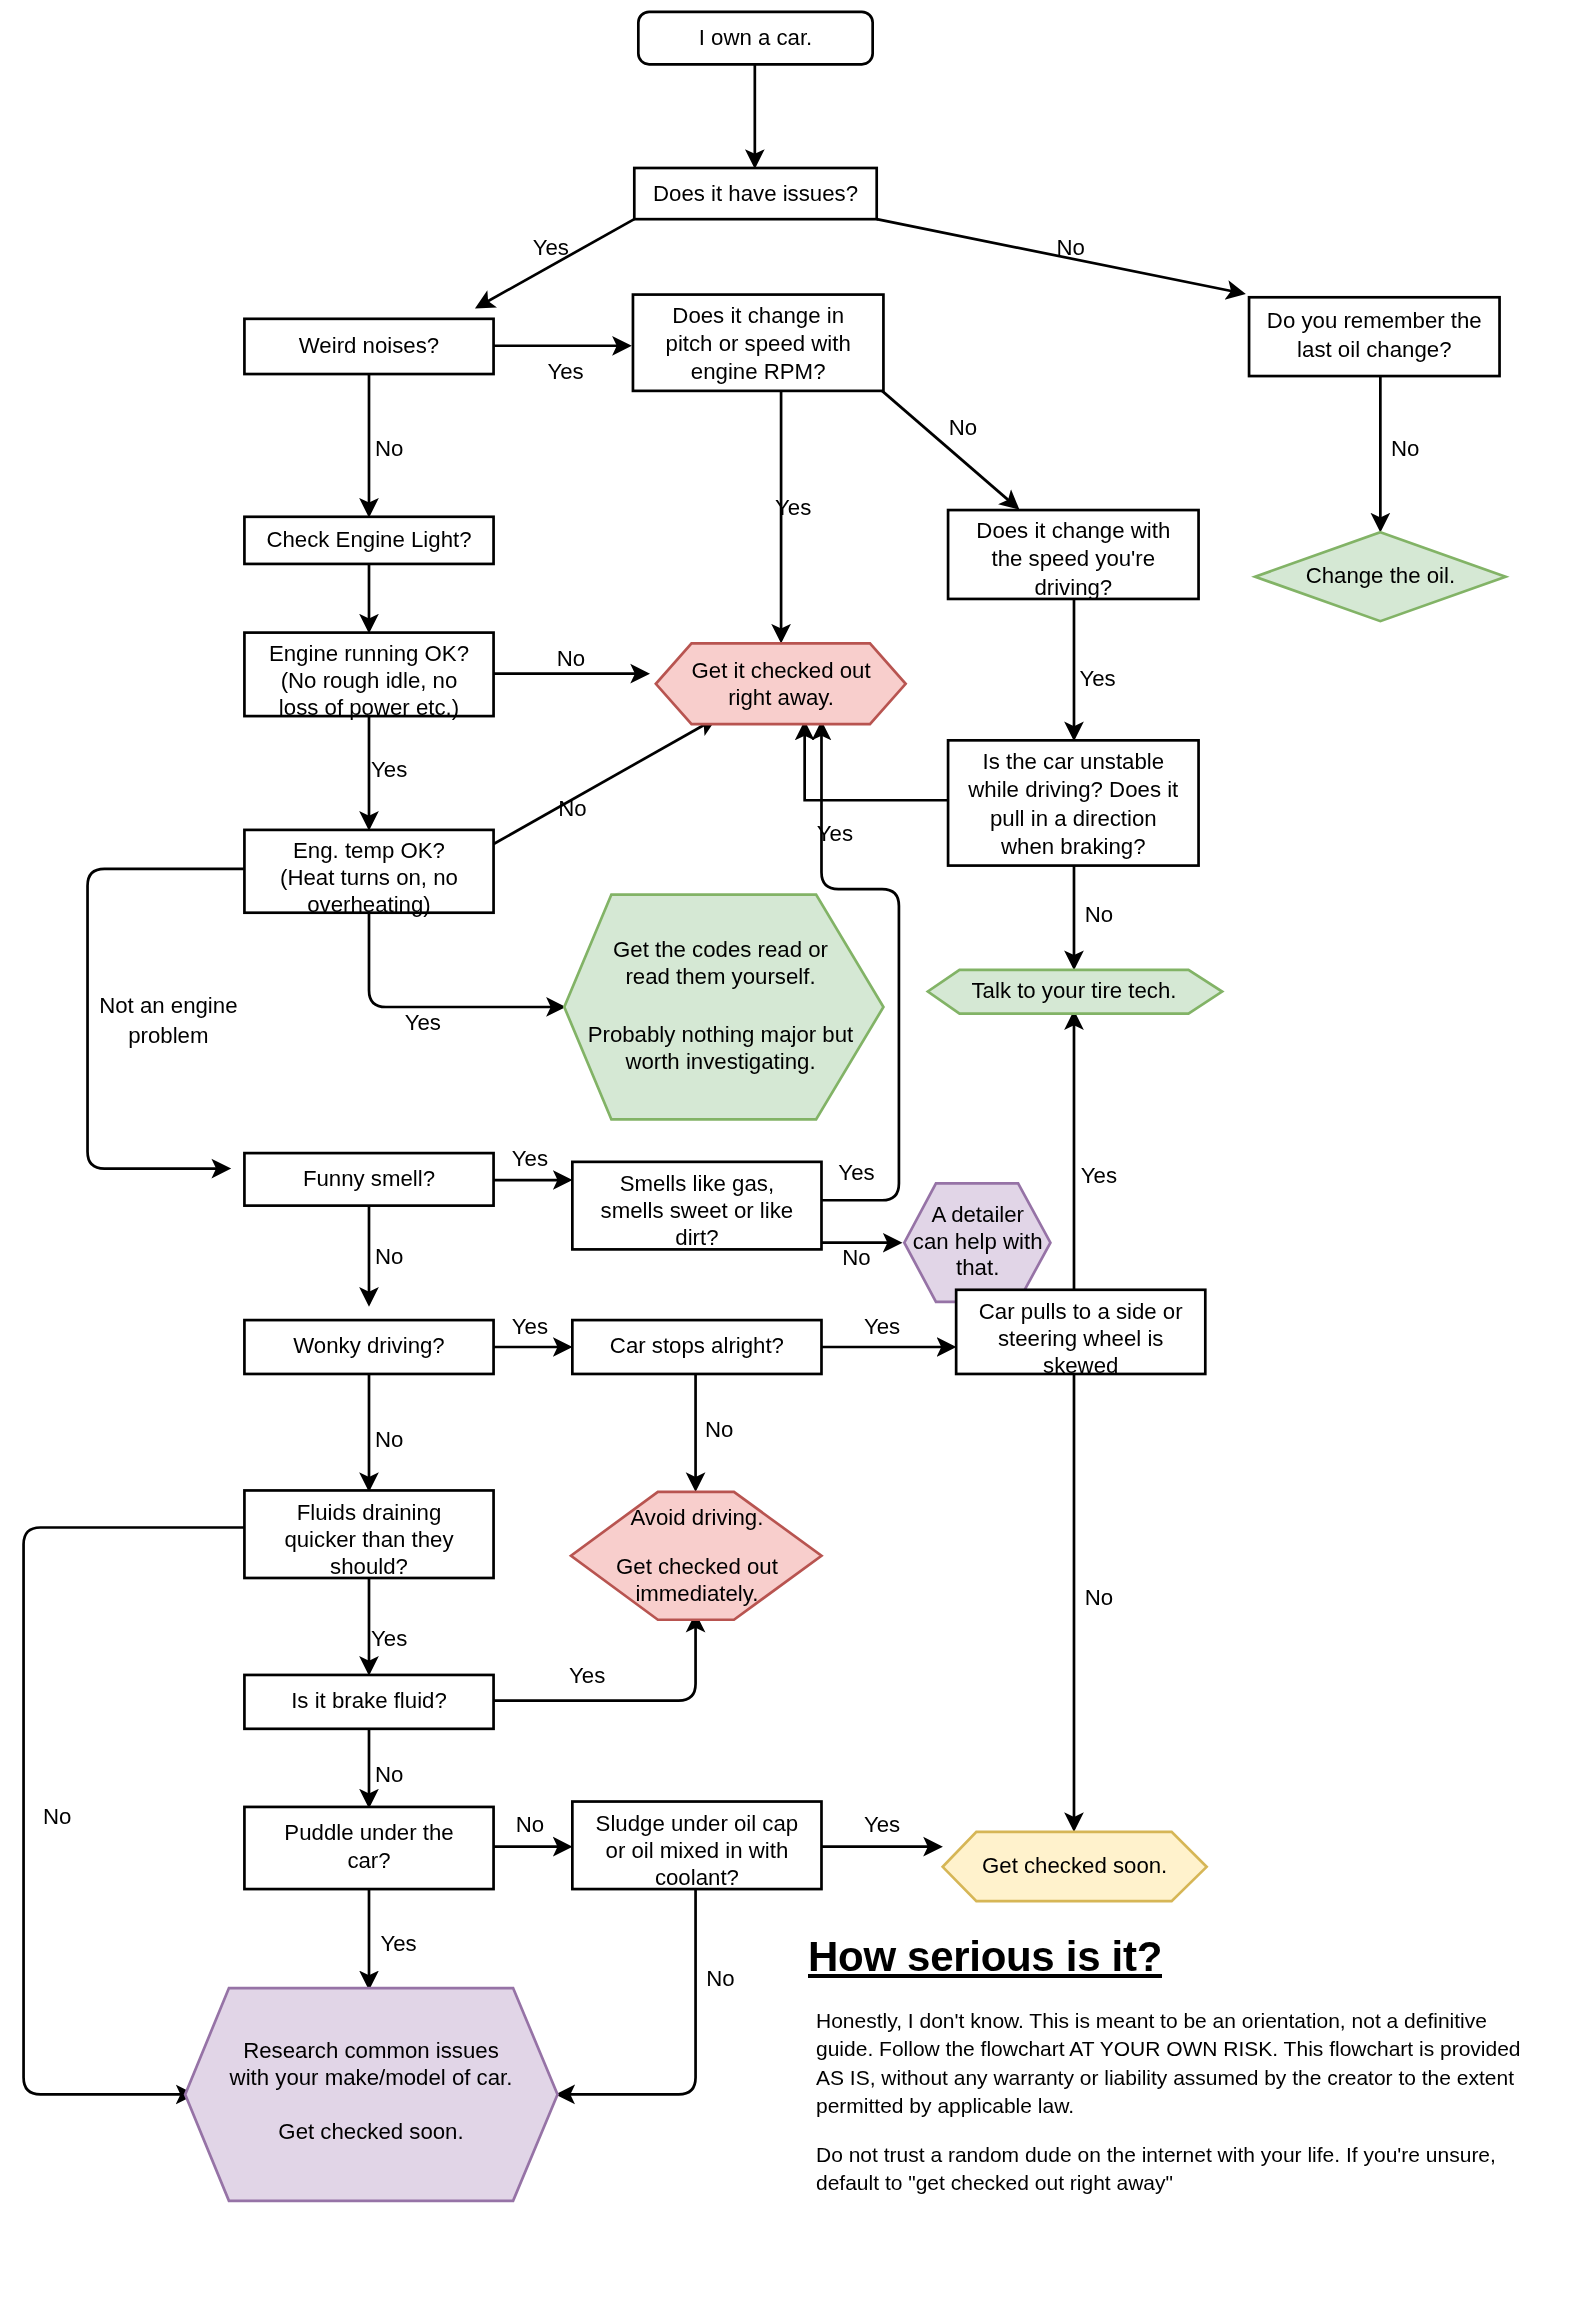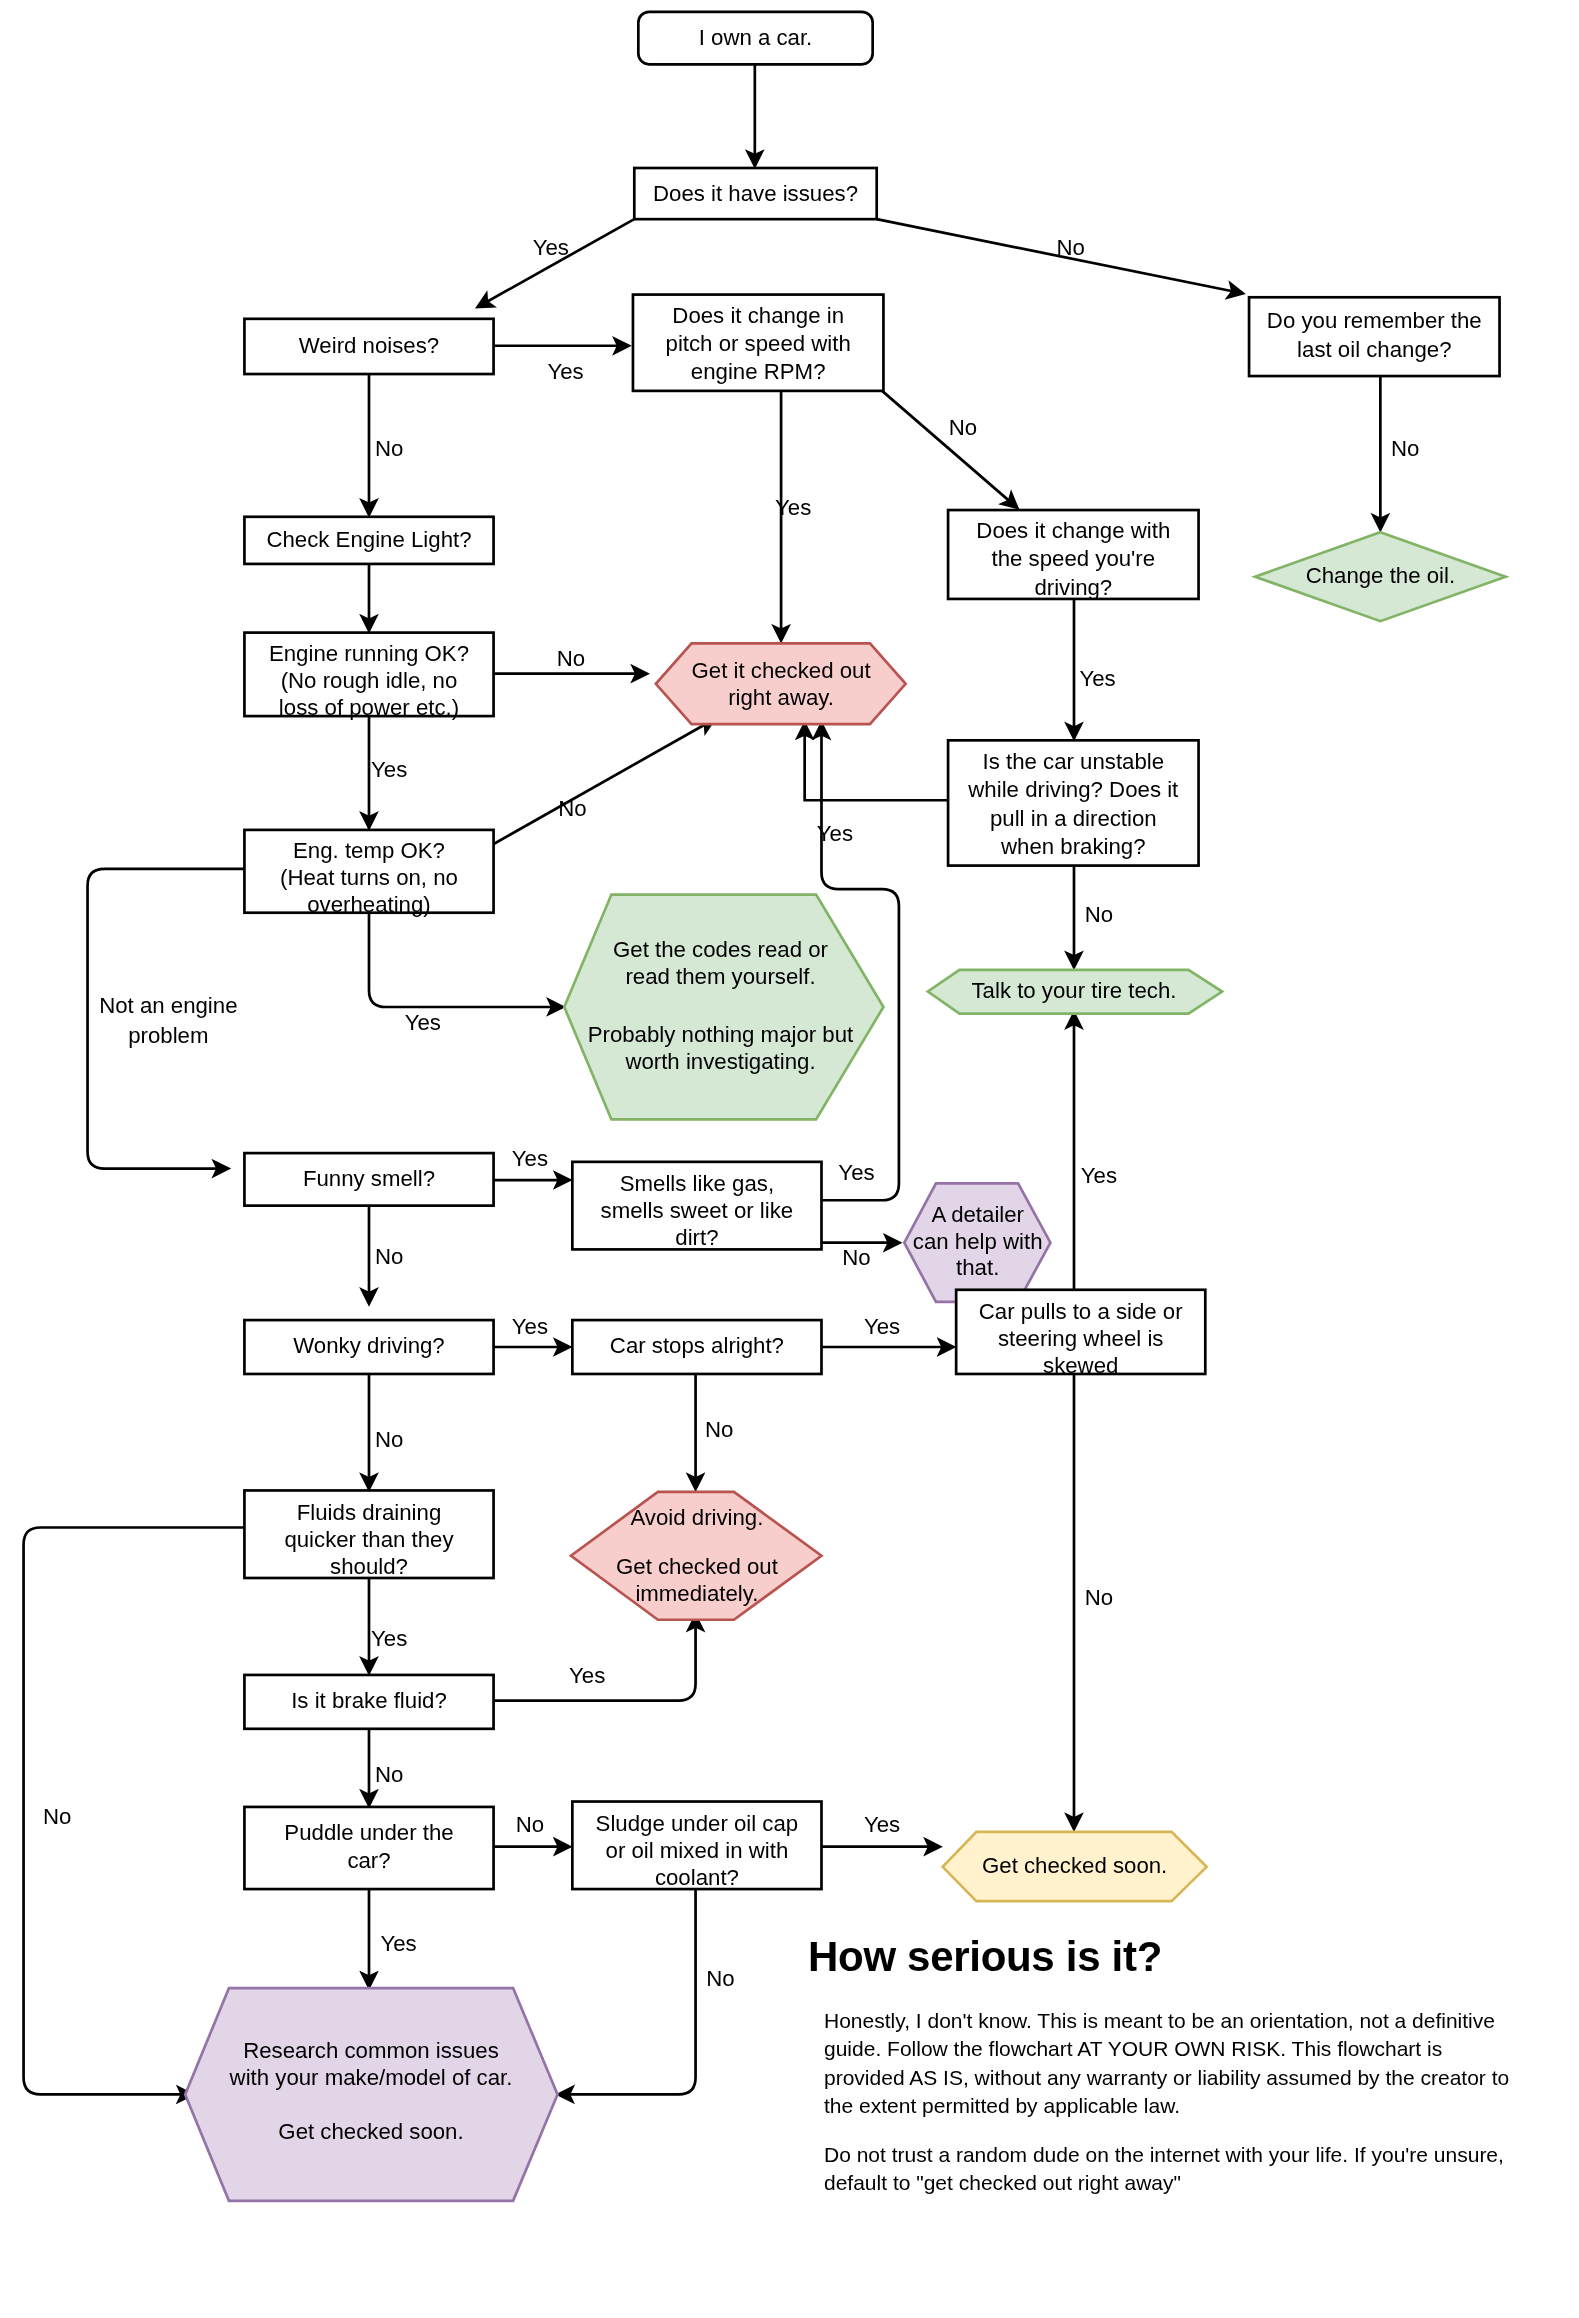--- a/index.html
+++ b/index.html
@@ -5,22 +5,22 @@
   html,body{margin:0;padding:0;background:#ffffff;}
   body{font-family:"Liberation Sans","DejaVu Sans",sans-serif;}
   #stage{position:relative;width:1579px;height:2319px;background:#fff;overflow:hidden;}
   svg#chart{position:absolute;inset:0;width:1579px;height:2319px;display:block;}
   .nodeShape{stroke-width:4;}
   .box{fill:#ffffff;stroke:#000000;}
   .edge{stroke:#000000;stroke-width:4;fill:none;}
   .nodeText{font-family:"Liberation Sans","DejaVu Sans",sans-serif;font-size:33px;fill:#000000;text-anchor:middle;dominant-baseline:middle;}
   .edgeLabel{font-family:"Liberation Sans","DejaVu Sans",sans-serif;font-size:33px;fill:#000000;text-anchor:middle;dominant-baseline:middle;}
   .notes{position:absolute;left:808px;top:1933px;width:714px;}
-  .notes h1{font-size:42px;margin:0 0 25.6px 0;font-weight:bold;letter-spacing:-0.3px;}
-  .notes p{font-size:21px;line-height:1.36;margin:0 0 20px 16px;}
+  .notes h1{font-size:42px;margin:0 0 25.6px 0;font-weight:bold;letter-spacing:-0.3px;text-decoration:underline;}
+  .notes p{font-size:21px;line-height:1.36;margin:0 0 20px 8px;}
 </style>
 </head>
 <body>
 
 <div id="stage">
 
   <svg id="chart" viewBox="0 0 2345 3443">
     <defs>
       <marker id="arrow" viewBox="0 0 12 12" refX="9" refY="6" markerWidth="8" markerHeight="8" orient="auto-start-reverse">
         <path d="M 0 0.5 L 11 6 L 0 11.5 L 2.6 6 Z" fill="#000000"></path>

